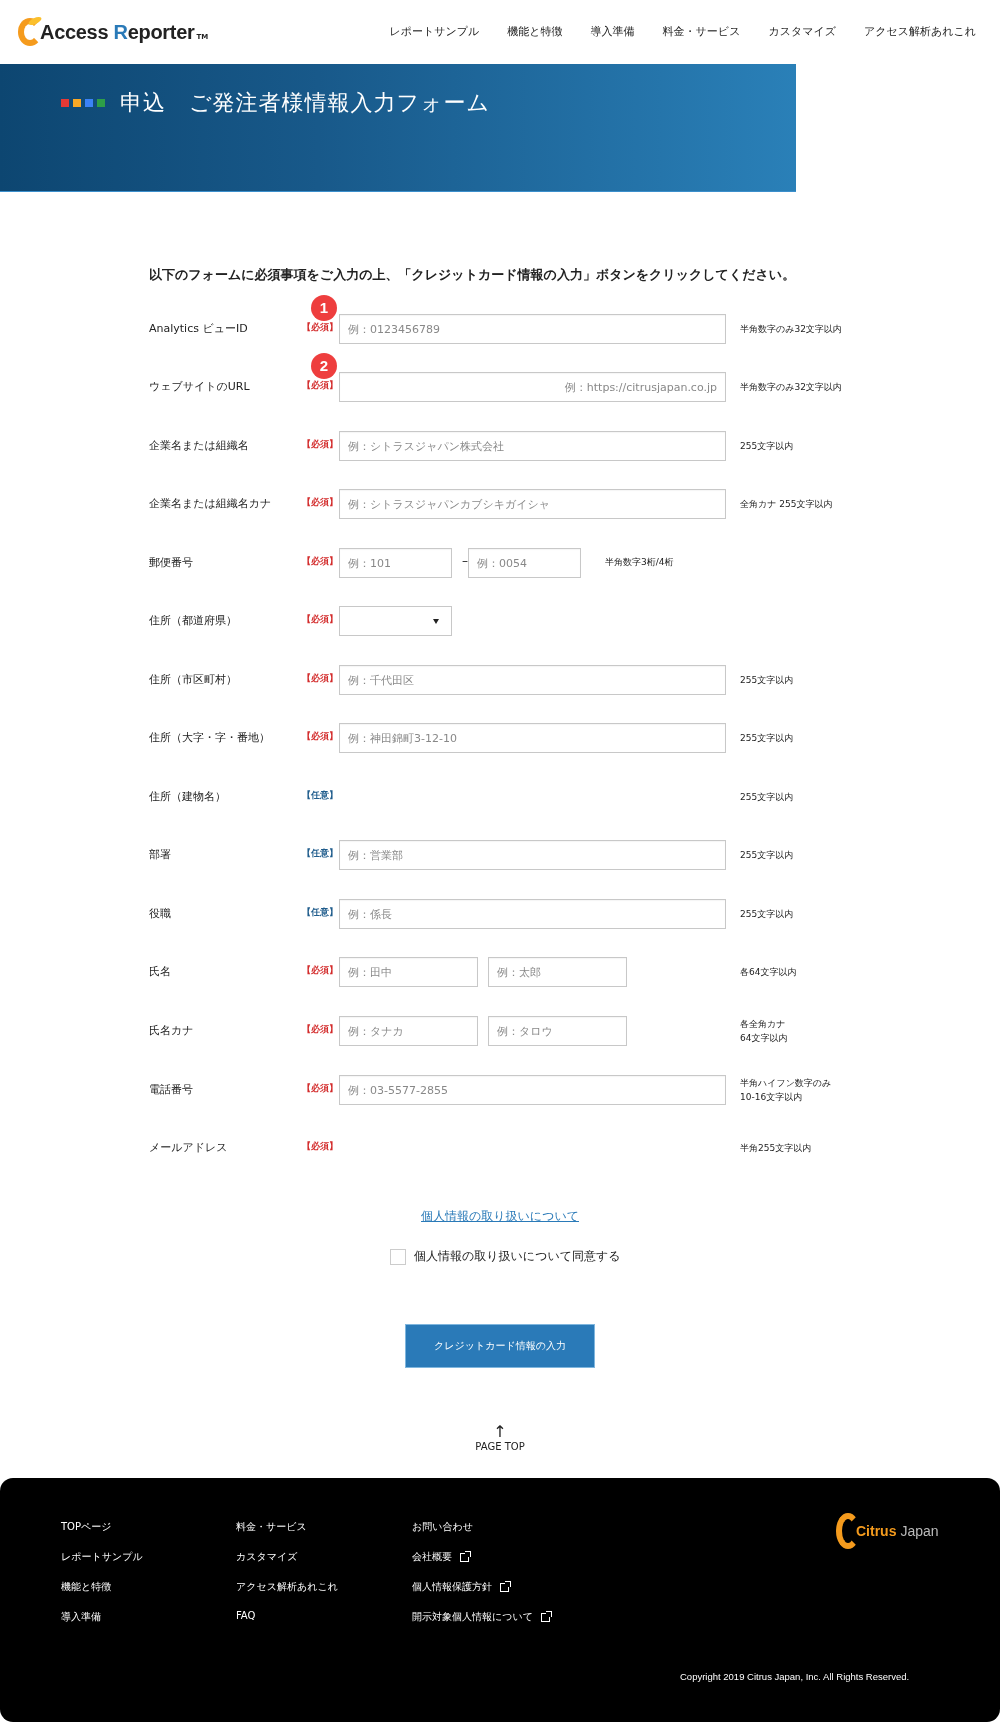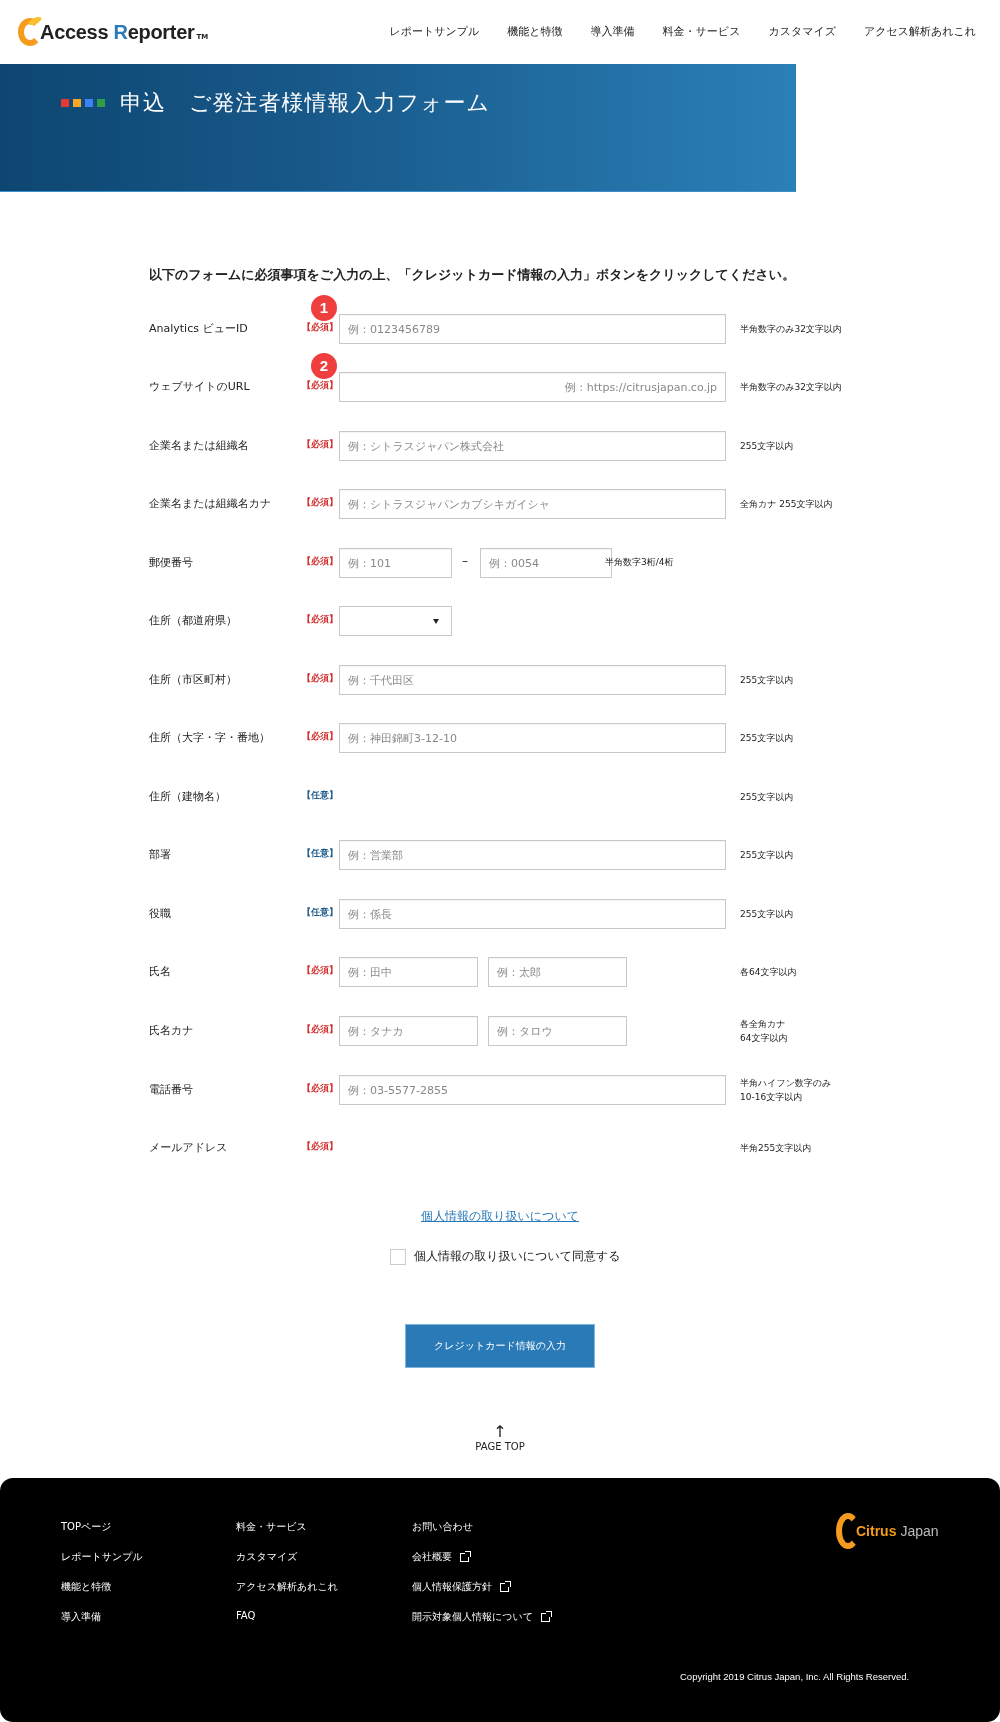--- a/index.html
+++ b/index.html
@@ -132,21 +132,21 @@
   <span class="badge req">【必須】</span>
   <input class="input" style="left: 339px; width: 387px;" placeholder="例：シトラスジャパンカブシキガイシャ">
   <span class="hint">全角カナ 255文字以内</span>
 </div>
 
 <div class="row" style="top:548px;">
   <span class="label">郵便番号</span>
   <span class="badge req">【必須】</span>
   <input class="input" style="left: 339px; width: 113px;" placeholder="例：101">
   <span class="dash">–</span>
-  <input class="input" style="left: 480px; width: 132px;" placeholder="例：0054">
+  <input class="input" style="left: 468px; width: 113px;" placeholder="例：0054">
   <span class="zip-hint">半角数字3桁/4桁</span>
 </div>
 
 <div class="row" style="top:606px;">
   <span class="label">住所（都道府県）</span>
   <span class="badge req">【必須】</span>
   <div class="select">
     <span></span>
     <span class="caret"></span>
   </div>

